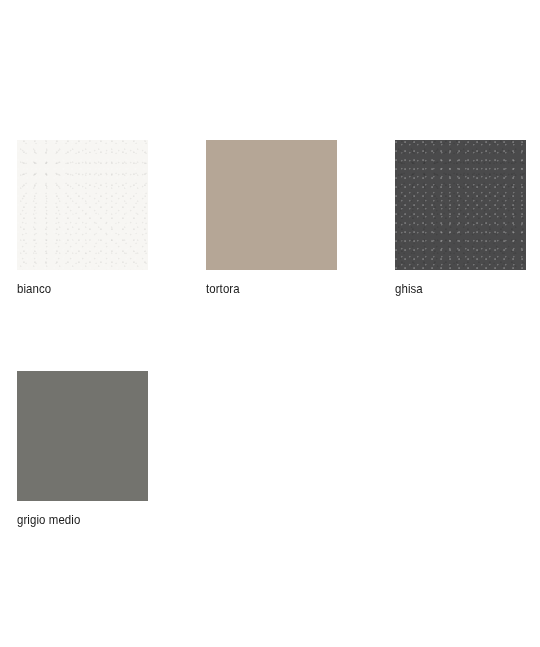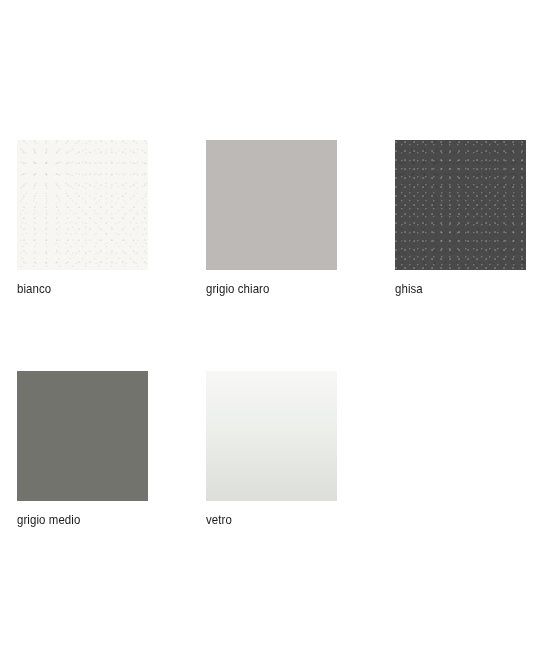--- a/index.html
+++ b/index.html
@@ -87,35 +87,31 @@
 
 <div class="palette-board">
 
   <div class="swatch-grid">
 
     <div class="swatch-cell">
       <span class="swatch-chip chip-grain" style="background: rgb(247, 246, 243);"></span>
       <span class="swatch-label" style="color: rgb(26, 26, 26);">bianco</span>
     </div>
 
+    <div class="swatch-cell">
+      <span class="swatch-chip" style="background: rgb(181, 166, 150);"></span>
+      <span class="swatch-label" style="color: rgb(26, 26, 26);">tortora</span>
+    </div>
 
-    <div class="swatch-cell">
-      <span class="swatch-chip" style="background: rgb(189, 185, 182);"></span>
-      <span class="swatch-label" style="color: rgb(26, 26, 26);">grigio chiaro</span>
-    </div>
 
     <div class="swatch-cell">
       <span class="swatch-chip chip-grain chip-grain-strong" style="background: rgb(74, 74, 75);"></span>
       <span class="swatch-label" style="color: rgb(26, 26, 26);">ghisa</span>
     </div>
 
     <div class="swatch-cell">
       <span class="swatch-chip" style="background: rgb(115, 115, 110);"></span>
       <span class="swatch-label" style="color: rgb(26, 26, 26);">grigio medio</span>
     </div>
 
-    <div class="swatch-cell">
-      <span class="swatch-chip" style="background: linear-gradient(rgb(247, 247, 246) 0%, rgb(236, 238, 234) 48%, rgb(220, 222, 216) 100%);"></span>
-      <span class="swatch-label" style="color: rgb(26, 26, 26);">vetro</span>
-    </div>
 
   </div>
 </div>
 
 </body></html>

